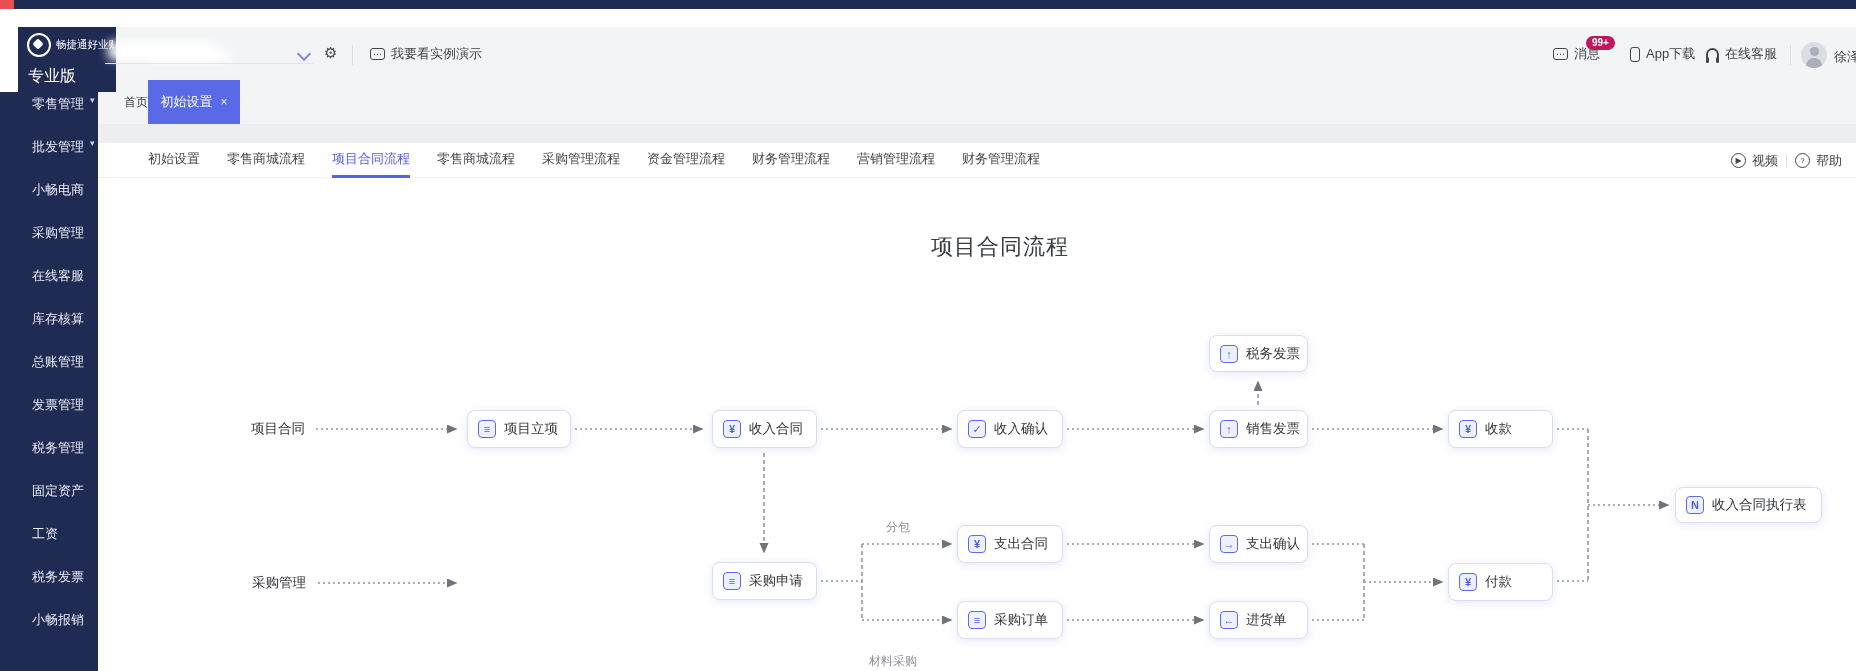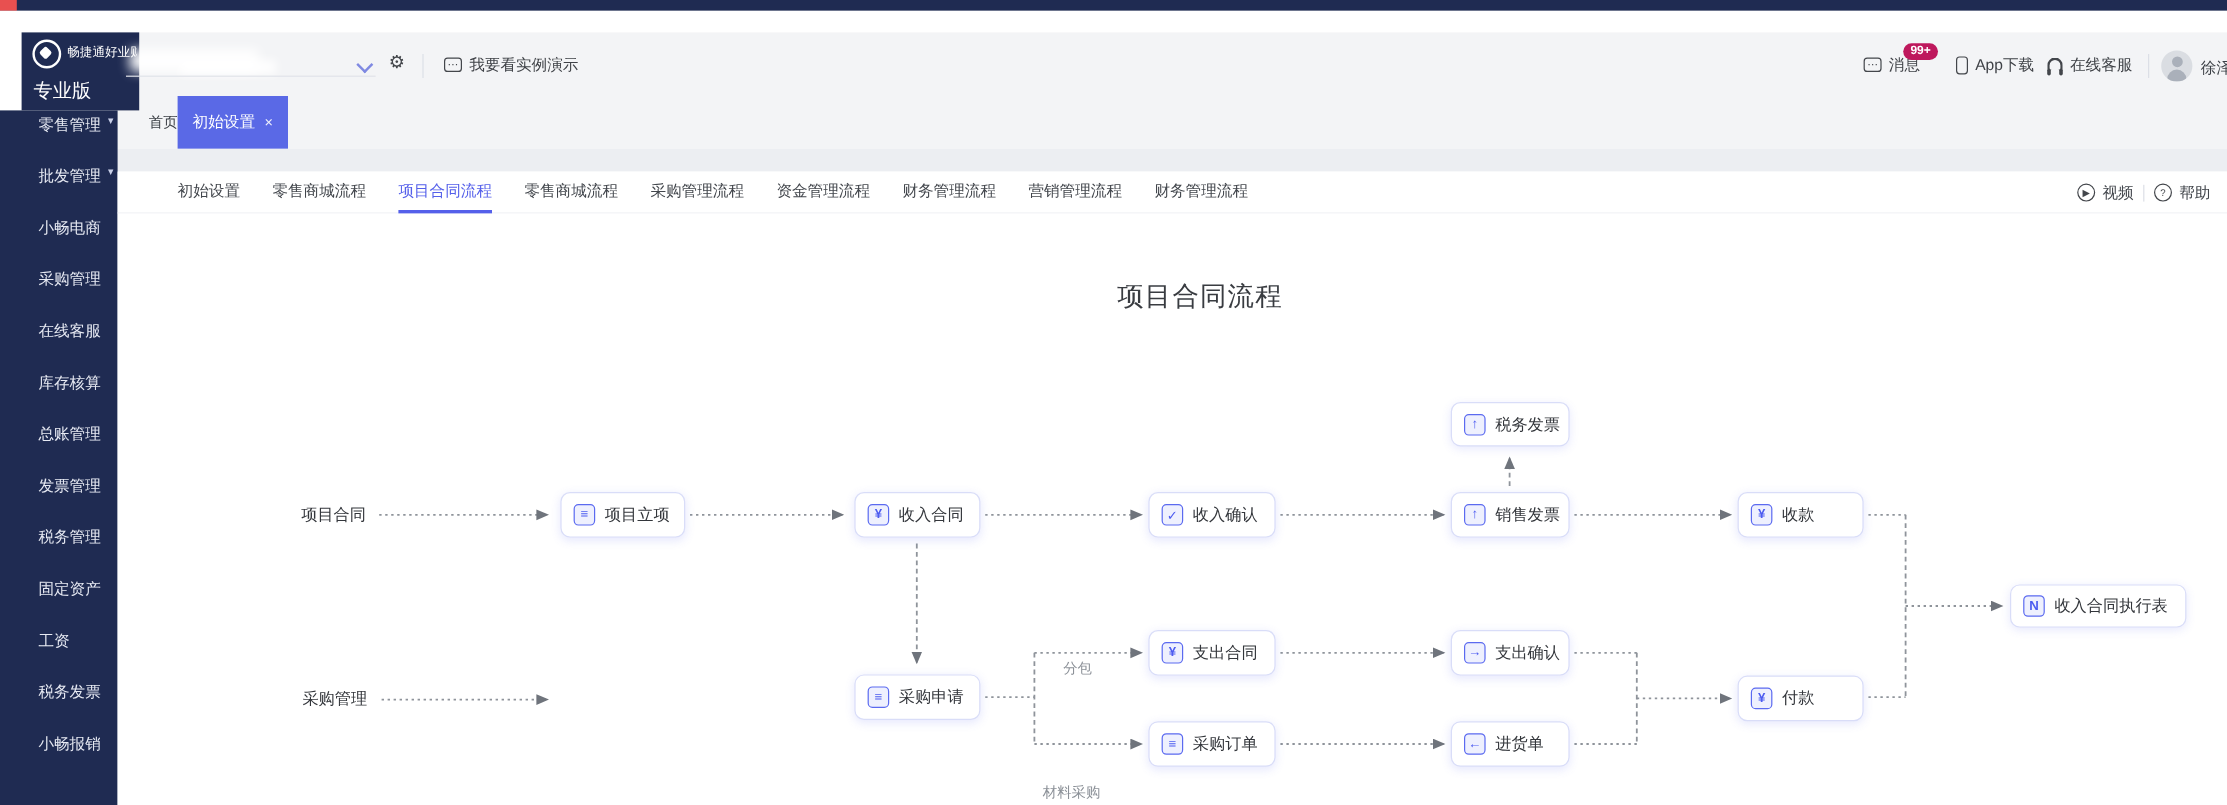--- a/index.html
+++ b/index.html
@@ -282,15 +282,15 @@
     <div class="fnode" style="left: 1209px; top: 601px; width: 99px; height: 38px;">
       <span class="ficon">←</span>
       <span class="flabel">进货单</span>
     </div>
     <div class="fnode" style="left: 1448px; top: 563px; width: 105px; height: 38px;">
       <span class="ficon">¥</span>
       <span class="flabel">付款</span>
     </div>
     <div class="row-label" style="left: 278px; top: 429px;">项目合同</div>
     <div class="row-label" style="left: 279px; top: 583px;">采购管理</div>
-    <div class="branch-label" style="left: 898px; top: 557px;">分包</div>
+    <div class="branch-label" style="left: 898px; top: 527px;">分包</div>
     <div class="branch-label" style="left: 893px; top: 661px;">材料采购</div>
   </div>
 
 </body></html>

